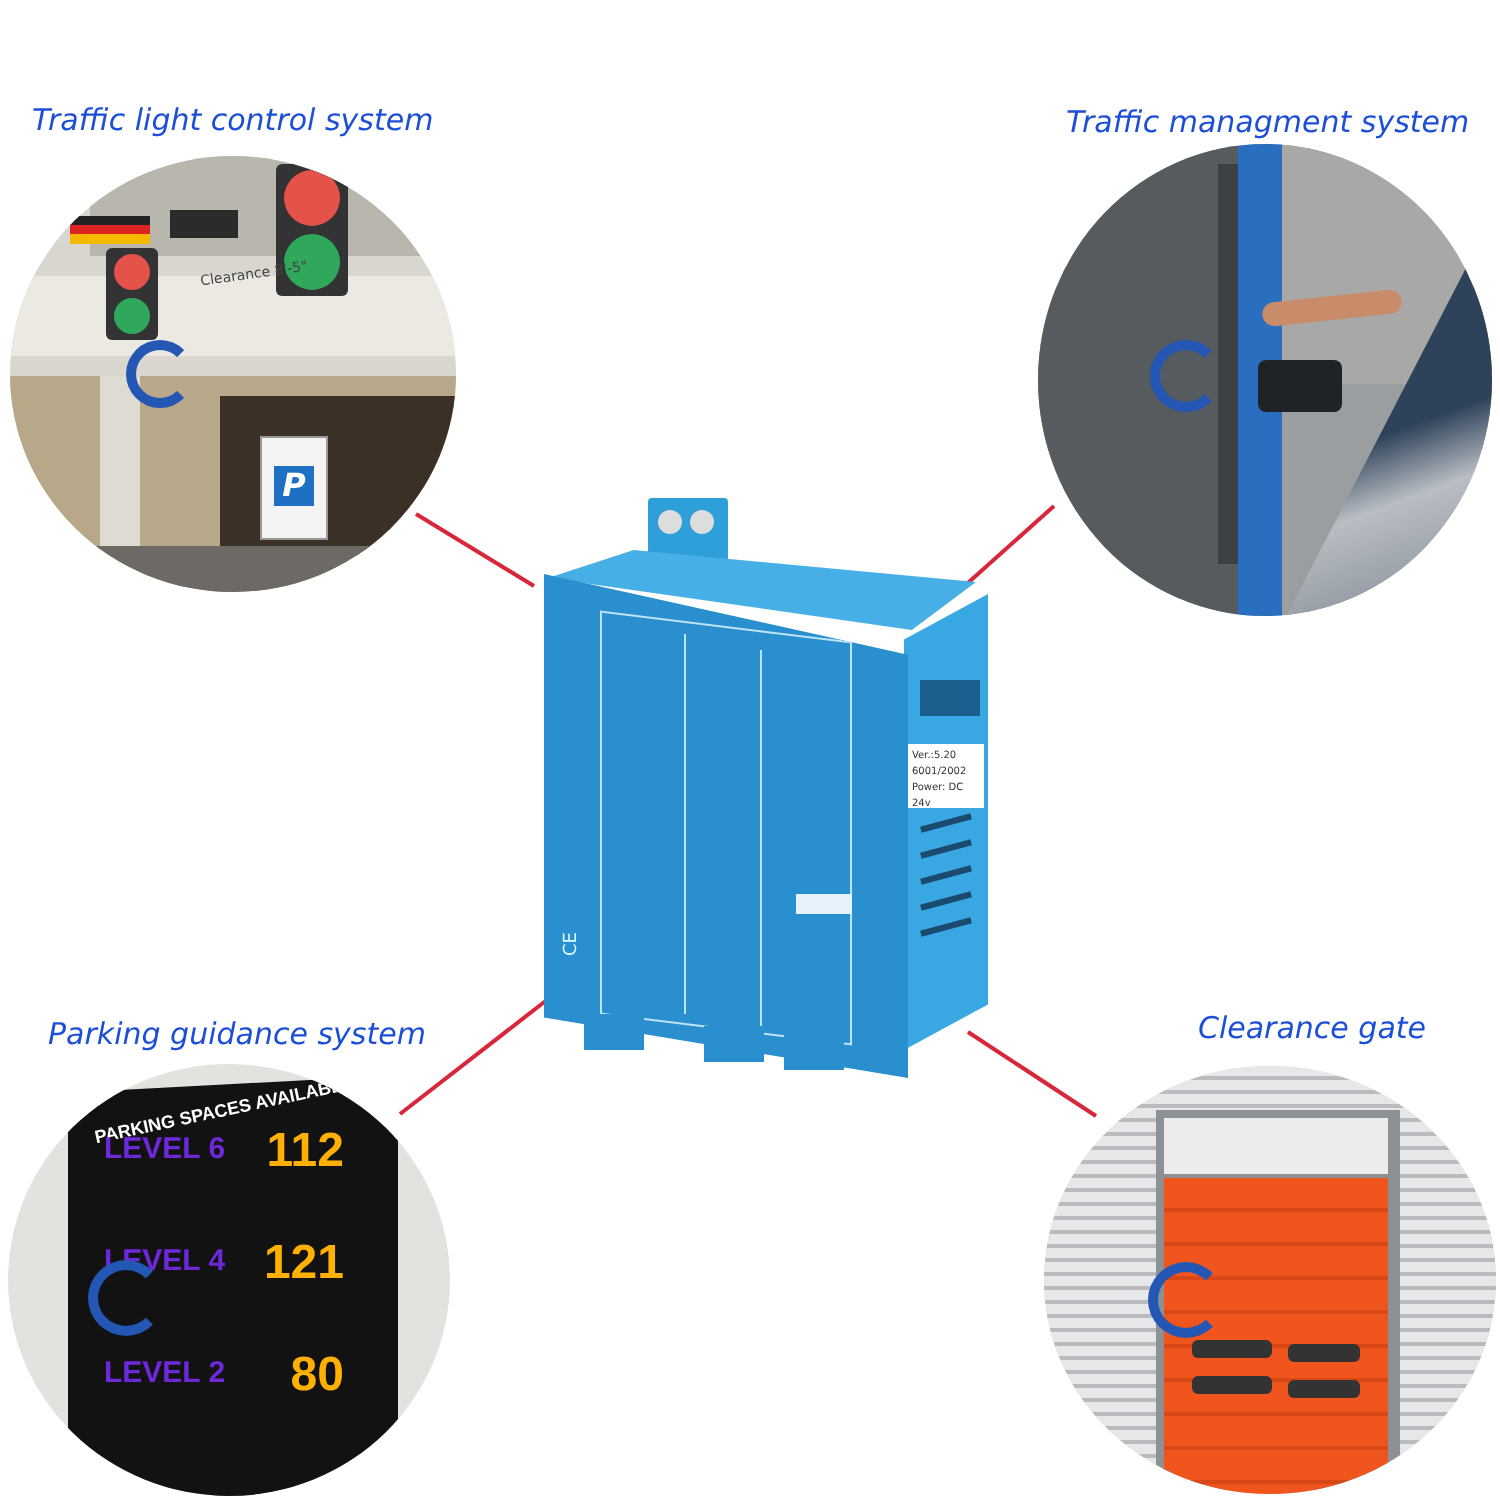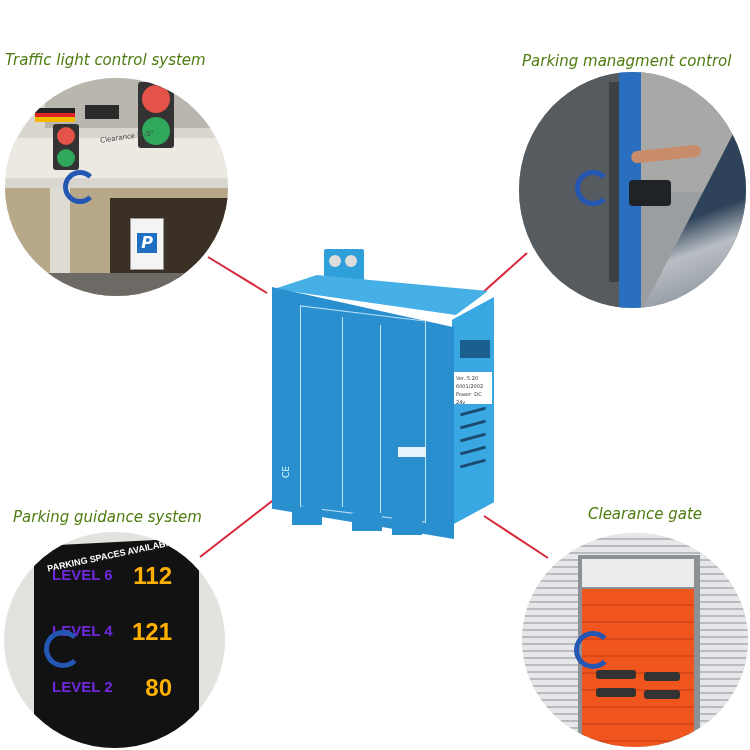--- a/index.html
+++ b/index.html
@@ -1,17 +1,17 @@
 <!DOCTYPE html>
 <html><head>
 <meta charset="utf-8">
 <style>
   html,body{margin:0;padding:0;background:#fff;}
   body{width:750px;height:750px;position:relative;overflow:hidden;font-family:"DejaVu Sans",sans-serif;}
-  .label{position:absolute;font-style:italic;font-size:15px;color:#4d7c0f;white-space:nowrap;}
+  .label{position:absolute;font-style:italic;font-size:15px;color:#1d4ed8;white-space:nowrap;margin-left:11px;}
   .circle{position:absolute;border-radius:50%;overflow:hidden;}
   .logo{position:absolute;width:36px;height:36px;border-radius:50%;}
   svg.lines{position:absolute;left:0;top:0;}
   
   #c-traffic{left:5px;top:78px;width:223px;height:218px;background:#d9d6cf;}
   
   #c-mgmt{left:519px;top:72px;width:227px;height:236px;background:#9a9ea0;}
   
   #c-guide{left:4px;top:532px;width:221px;height:216px;background:#e4e2df;}
   
@@ -24,21 +24,21 @@
 <body>
 
 <svg class="lines" width="750" height="750">
   <line x1="208" y1="257" x2="267" y2="293" stroke="#d8263a" stroke-width="2"></line>
   <line x1="527" y1="253" x2="480" y2="295" stroke="#d8263a" stroke-width="2"></line>
   <line x1="276" y1="498" x2="200" y2="557" stroke="#d8263a" stroke-width="2"></line>
   <line x1="484" y1="516" x2="548" y2="558" stroke="#d8263a" stroke-width="2"></line>
 </svg>
 
 <div class="label" style="left:5px;top:51px;">Traffic light control system</div>
-<div class="label" style="left:522px;top:52px;">Parking managment control</div>
+<div class="label" style="left:522px;top:52px;">Traffic managment system</div>
 <div class="label" style="left:13px;top:508px;">Parking guidance system</div>
 <div class="label" style="left:588px;top:505px;">Clearance gate</div>
 
 <div class="circle" id="c-traffic">
   <div style="position:absolute;left:40px;top:0;width:200px;height:50px;background:#b9b6ae;"></div>
   <div style="position:absolute;left:0;top:60px;width:230px;height:40px;background:#ece9e2;"></div>
   <div style="position:absolute;left:30px;top:30px;width:40px;height:14px;background:linear-gradient(#222 33%,#d22 33%,#d22 66%,#f5b800 66%);"></div>
   <div style="position:absolute;left:0;top:110px;width:230px;height:110px;background:#b8a88a;"></div>
   <div style="position:absolute;left:45px;top:110px;width:20px;height:110px;background:#dedbd3;"></div>
   <div style="position:absolute;left:105px;top:120px;width:120px;height:80px;background:#3b3025;"></div>

